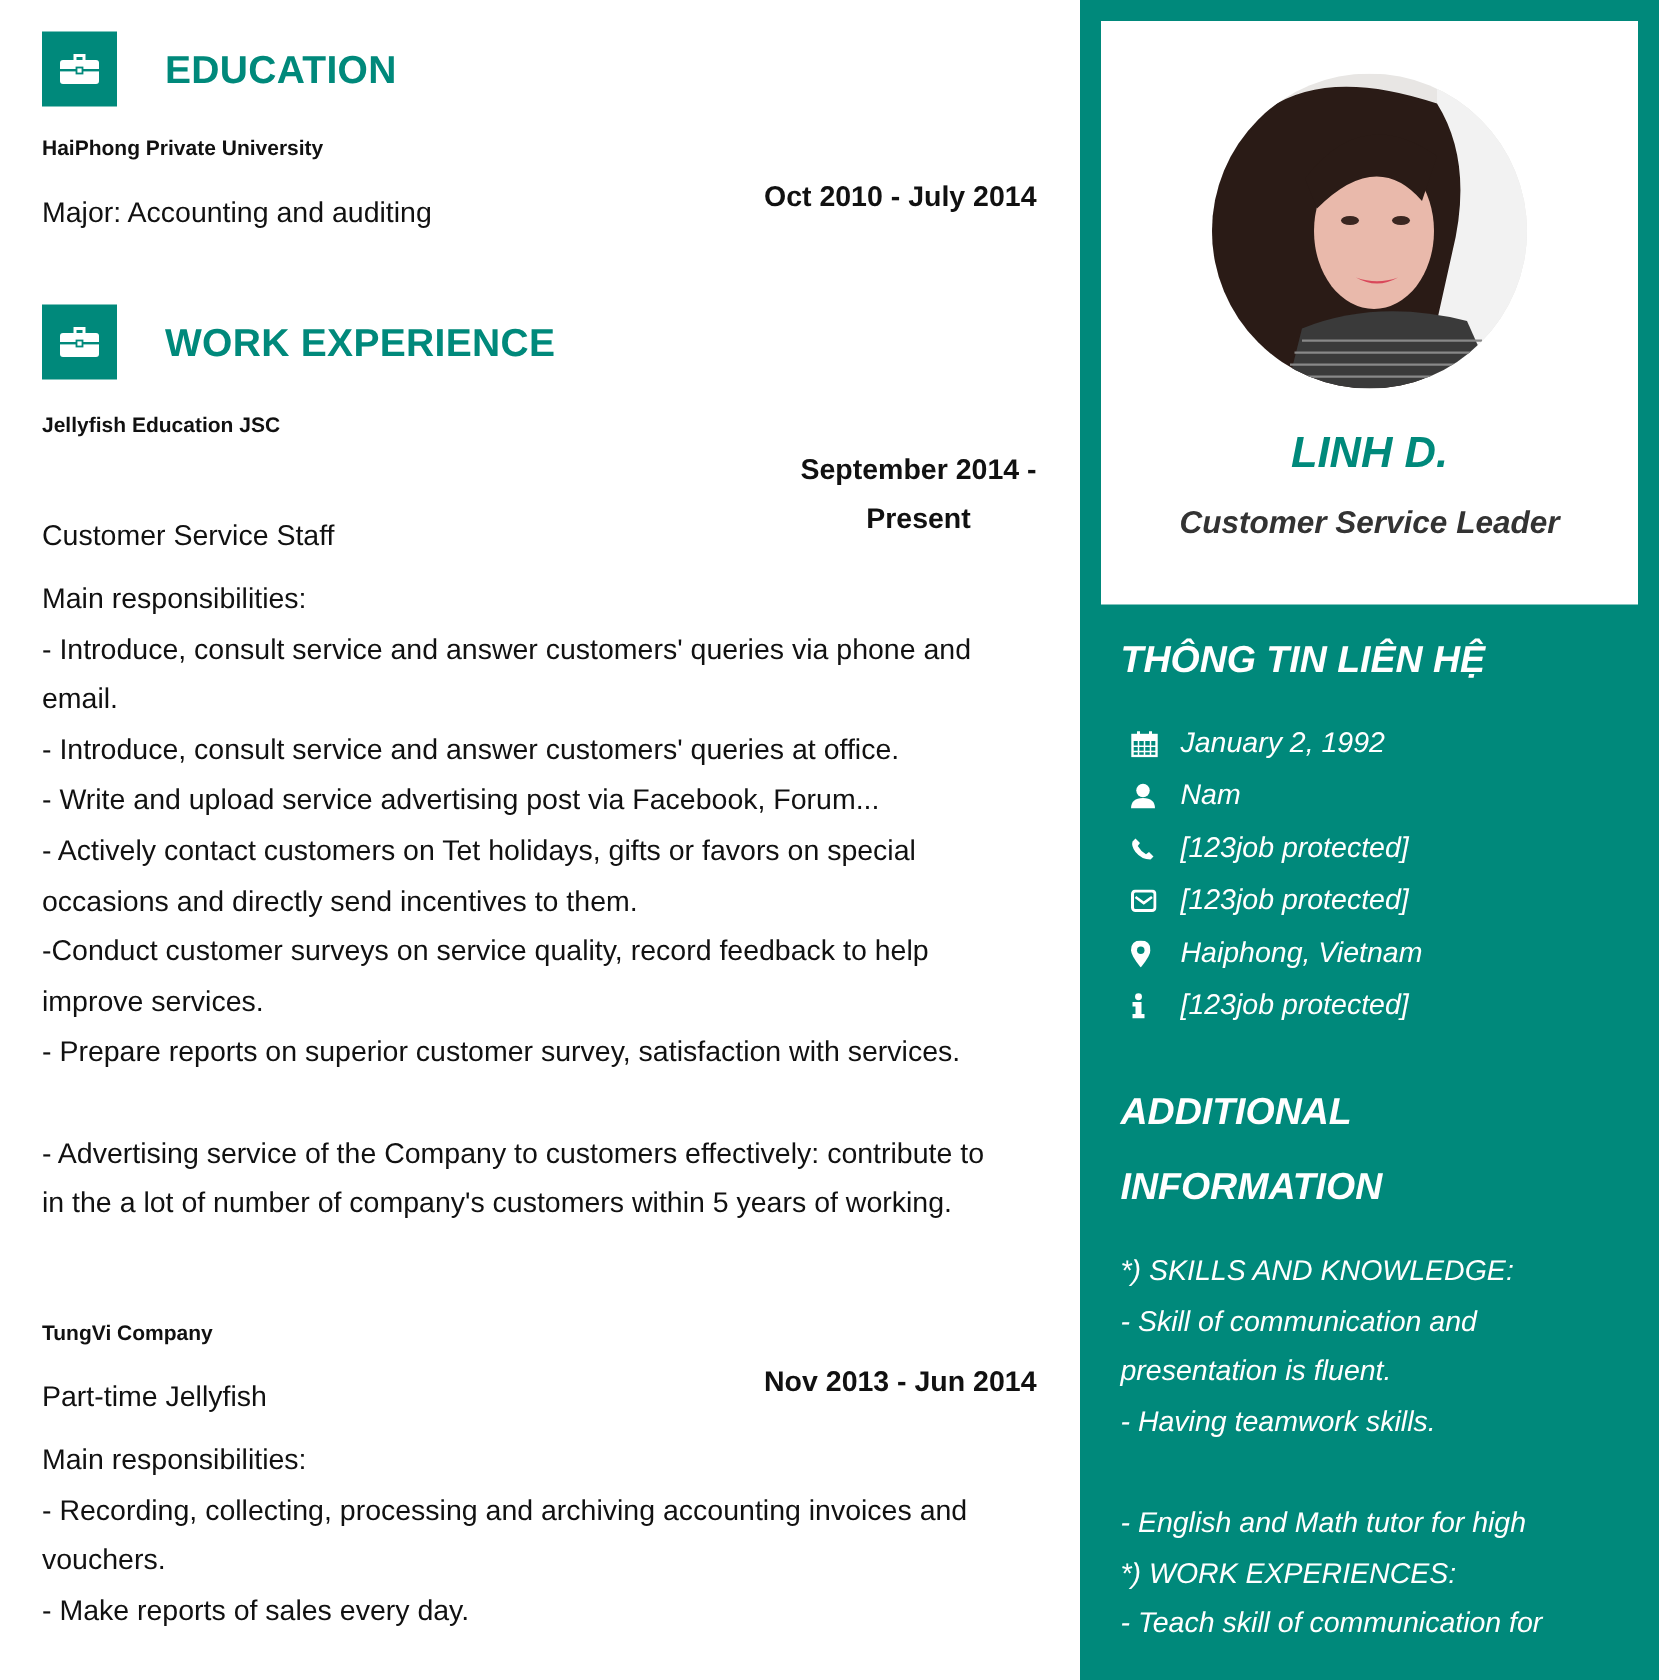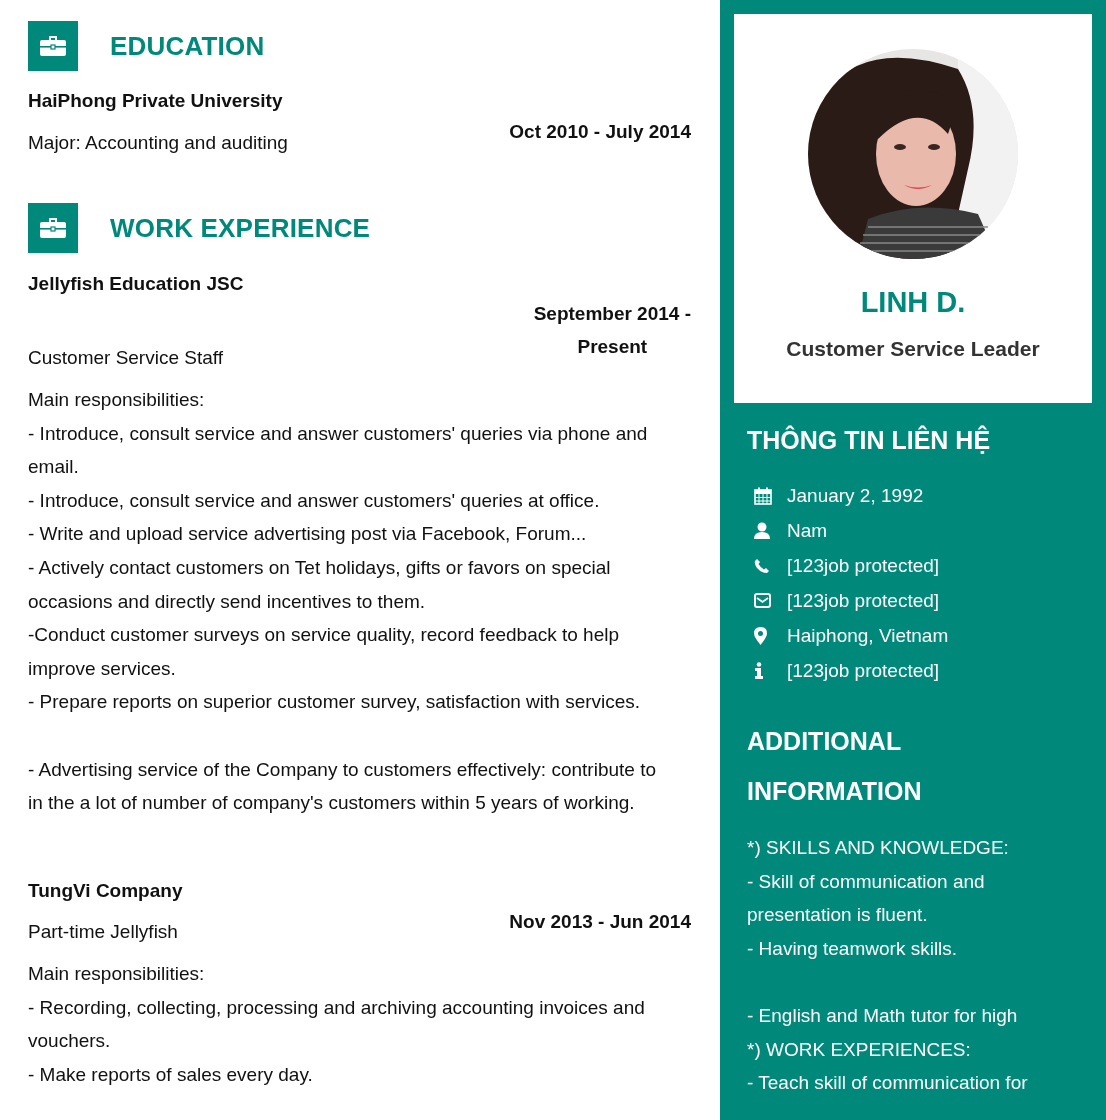--- a/index.html
+++ b/index.html
@@ -2,28 +2,28 @@
 <html><head>
 <meta charset="utf-8">
 <style>
   html, body { margin:0; padding:0; }
   body {
     width:1106px; height:1120px; overflow:hidden; background:#ffffff;
     font-family: "Liberation Sans", sans-serif; color:#111;
     position:relative;
   }
   .main { position:absolute; left:0; top:0; width:720px; height:1120px; background:#fff; }
-  .sidebar { position:absolute; left:720px; top:0; width:386px; height:1120px; background:#00897b; }
+  .sidebar { position:absolute; left:720px; top:0; width:386px; height:1120px; background:#00897b;font-style:italic; }
 
   .section-head { position:absolute; left:28px; height:50px; display:flex; align-items:center; }
   .icon-box { width:50px; height:50px; background:#00897b; display:flex; align-items:center; justify-content:center; }
   .section-title { margin-left:32px; font-size:26px; font-weight:bold; color:#00897b; letter-spacing:0.2px; }
 
   .row { position:absolute; left:28px; width:663px; display:flex; justify-content:space-between; }
-  .org { font-weight:bold; font-size:19px; color:#111; }
+  .org { font-weight:bold; font-size:14px; color:#111; }
   .date { font-weight:bold; font-size:19px; color:#111; text-align:center; line-height:33px;margin-top:30px; }
   .txt { position:absolute; left:28px; width:670px; font-size:19px; line-height:33.6px; color:#111; }
 
   .card { position:absolute; left:14px; top:14px; width:358px; height:389px; background:#fff; }
   .avatar { position:absolute; left:74px; top:35px; width:210px; height:210px; border-radius:50%; overflow:hidden; }
   .name { position:absolute; left:0; width:358px; top:272px; text-align:center; font-size:29px; font-weight:bold; color:#00897b; }
   .role { position:absolute; left:0; width:358px; top:323px; text-align:center; font-size:21px; font-weight:bold; color:#333; }
 
   .side-title { position:absolute; left:27px; font-size:25px; font-weight:bold; color:#fff; }
   .contact { position:absolute; left:27px; top:478px; }

